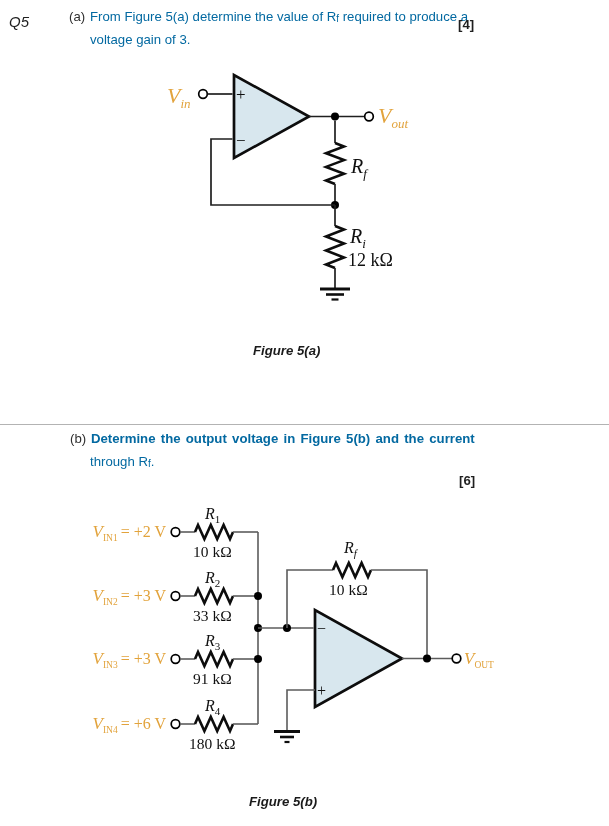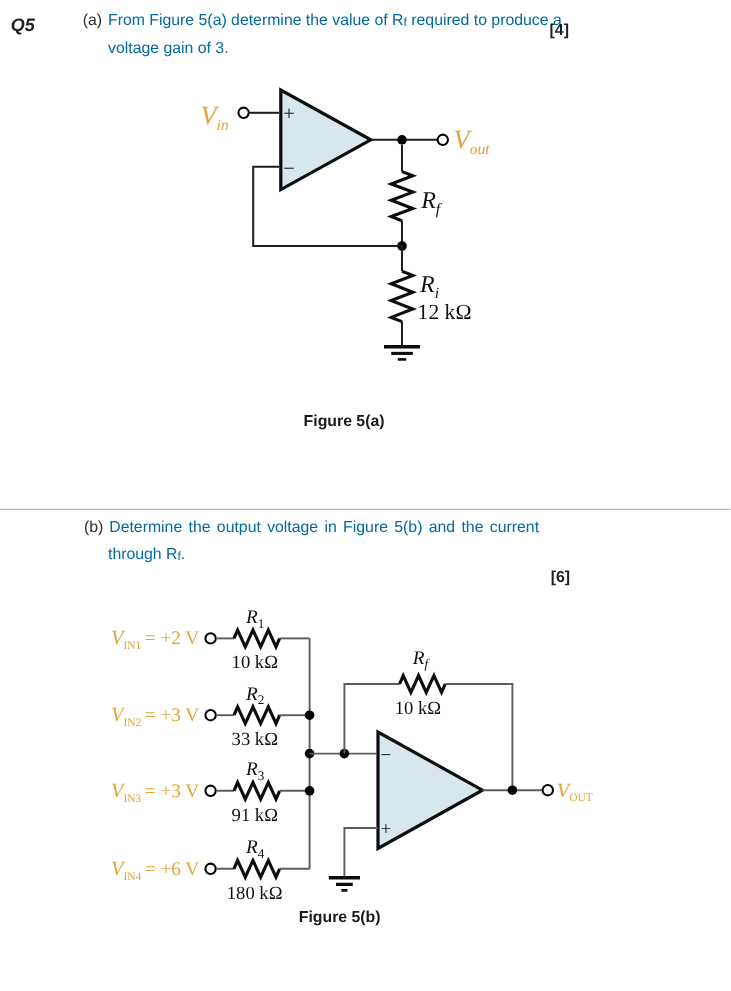--- a/index.html
+++ b/index.html
@@ -1,26 +1,26 @@
 <!DOCTYPE html>
 <html><head>
 <meta charset="utf-8">
 <style>
   html,body{margin:0;padding:0;background:#ffffff;}
   .page{
     position:relative;width:609px;height:826px;background:#ffffff;overflow:hidden;
     font-family:"Liberation Sans","DejaVu Sans",sans-serif;color:#2d2d2d;
   }
   .abs{position:absolute;white-space:nowrap;}
-  .qnum{font-size:15px;font-weight:bold;font-style:italic;color:#1f1f1f;}
+  .qnum{font-size:15px;font-weight:normal;font-style:italic;color:#1f1f1f;}
   .bodyline{font-size:13.2px;color:#0369a1;}
-  .justify1{word-spacing:1.6px;}
+  .justify1{word-spacing:1.6px;font-weight:bold;}
   .marks{font-size:13.2px;font-weight:bold;color:#1f1f1f;}
   .marker{font-size:13.2px;color:#2f2f2f;}
-  .caption{font-size:13.2px;font-weight:bold;color:#1a1a1a;}
+  .caption{font-size:13.2px;font-weight:bold;color:#1a1a1a;font-style:italic;}
   .bsub{font-size:10px;vertical-align:-1px;}
   .divider{position:absolute;left:0;top:424px;width:609px;height:1px;background:#b3b3b3;}
   svg.circuit{position:absolute;left:0;top:0;}
 
   
   text{font-family:"Liberation Serif","DejaVu Serif",serif;fill:#101010;}
   .it{font-style:italic;}
   .orange{fill:#E2A33C;}
   .fa-v{font-size:22px;} .fa-sub{font-size:13px;}
   .fa-r{font-size:20px;} .fa-rsub{font-size:13px;}
@@ -51,21 +51,21 @@
 
   <div class="abs caption" style="left:253px;top:343px">Figure 5(a)</div>
 
   <div class="divider"></div>
 
   <div class="abs marker" style="left:70px;top:431px">(b)</div>
   <div class="abs bodyline justify1" style="left:91px;top:431px">Determine the output voltage in Figure 5(b) and the current</div>
   <div class="abs bodyline" style="left:90px;top:454px"><span>through R</span><span class="bsub">f</span><span>.</span></div>
   <div class="abs marks" style="left:459px;top:473px">[6]</div>
 
-  <div class="abs caption" style="left:249px;top:756px">Figure 5(b)</div>
+  <div class="abs caption" style="left:249px;top:794px">Figure 5(b)</div>
 
   <svg class="circuit" width="609" height="826" viewBox="0 0 609 826">
 
     <g>
 
       <text class="orange" x="167" y="103"><tspan class="it fa-v">V</tspan><tspan class="it fa-sub" dy="5">in</tspan></text>
       <circle class="term" cx="203" cy="94" r="4.3"></circle>
       <path class="wireA" d="M207.5 94 H232.5"></path>
 
       <polygon class="tri" points="234,75 234,158 309,116.5"></polygon>

